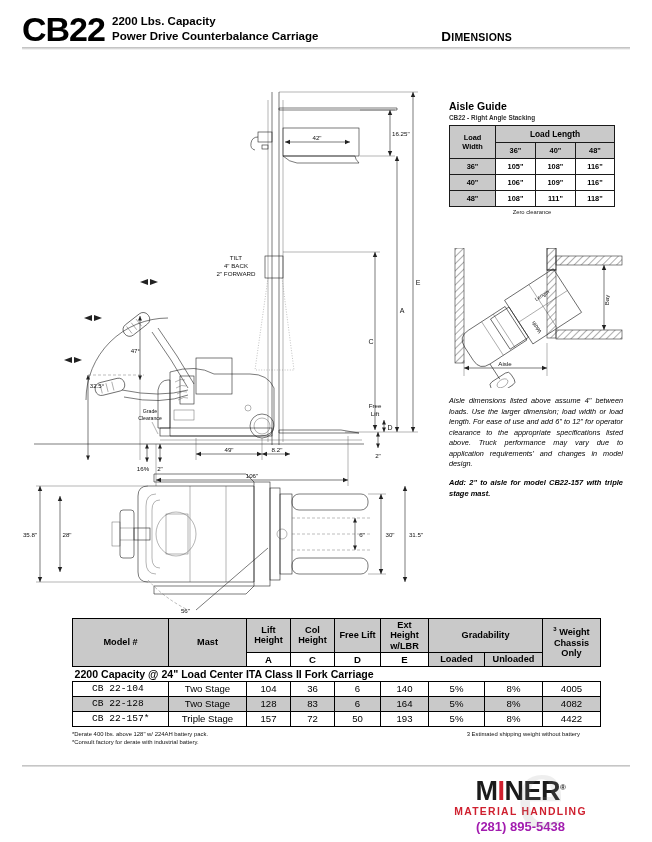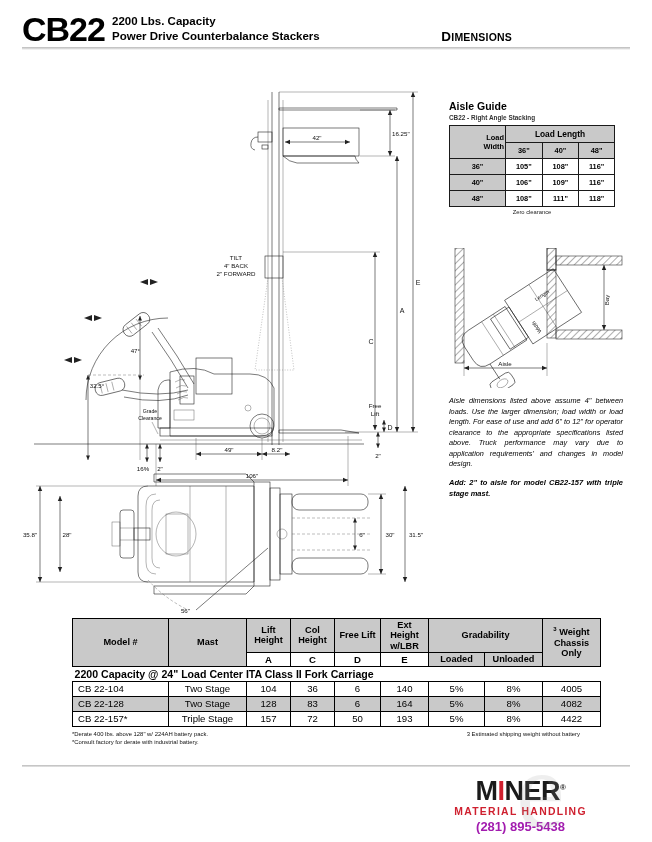--- a/index.html
+++ b/index.html
@@ -79,21 +79,21 @@
   }
   table.spec .hcell { background:#c9c9c9; font-weight:bold; font-size:9.2px; line-height:1.12; }
   table.spec .letter { font-weight:bold; font-size:9.6px; background:#fff; height:13px; }
   table.spec .banner {
     text-align:left; font-weight:bold; font-size:10.6px;
     border-left:none; border-right:none; border-top:none; border-bottom:none;
     padding-left:2px; background:#fff;
   }
   table.spec .rowtxt { font-size:10.2px; height:15px; }
   table.spec .shaded td { background:#c9c9c9; }
-  table.spec td.leftname { text-align:left; padding-left:5px; }
+  table.spec td.leftname { text-align:left; padding-left:19px;font-family:Liberation Mono, monospace; }
   .sup { font-size:6px; vertical-align:super; }
   #foot1, #foot2 {
     position:absolute; left:72px; font-size:5.9px; color:#111;
   }
   #foot1 { top:731px; } #foot2 { top:739px; }
   #foot3 { position:absolute; right:72px; top:731px; font-size:5.9px; color:#111; }
 
   
   #footer-rule {
     position:absolute; left:22px; top:765px; width:608px; height:2px;
@@ -116,33 +116,33 @@
     opacity:.16; pointer-events:none;
   }
 </style>
 </head>
 <body>
 
 <div id="header">
   <div id="model-code">CB22</div>
   <div id="header-sub">
     <div>2200 Lbs. Capacity</div>
-    <div>Power Drive Counterbalance Stackers</div>
+    <div>Power Drive Counterbalance Carriage</div>
   </div>
   <div id="section-title"><span>D</span><span class="sc">IMENSIONS</span></div>
   <div id="header-rule"></div>
 </div>
 
 <div id="aisle-guide">
   <div id="ag-title">Aisle Guide</div>
   <div id="ag-sub">CB22 - Right Angle Stacking</div>
   <table class="agt">
     <tbody>
         <tr>
-      <td class="hd" rowspan="2" style="width:56px;text-align:right;">
+      <td class="hd" rowspan="2" style="width:46px;">
         <span>Load</span><br>
         <span>Width</span>
       </td>
       <td class="hd" colspan="3" style="font-size:8.4px;">Load Length</td>
     </tr>
     <tr>
       <td class="hd">36"</td>
       <td class="hd">40"</td>
       <td class="hd">48"</td>
     </tr>

